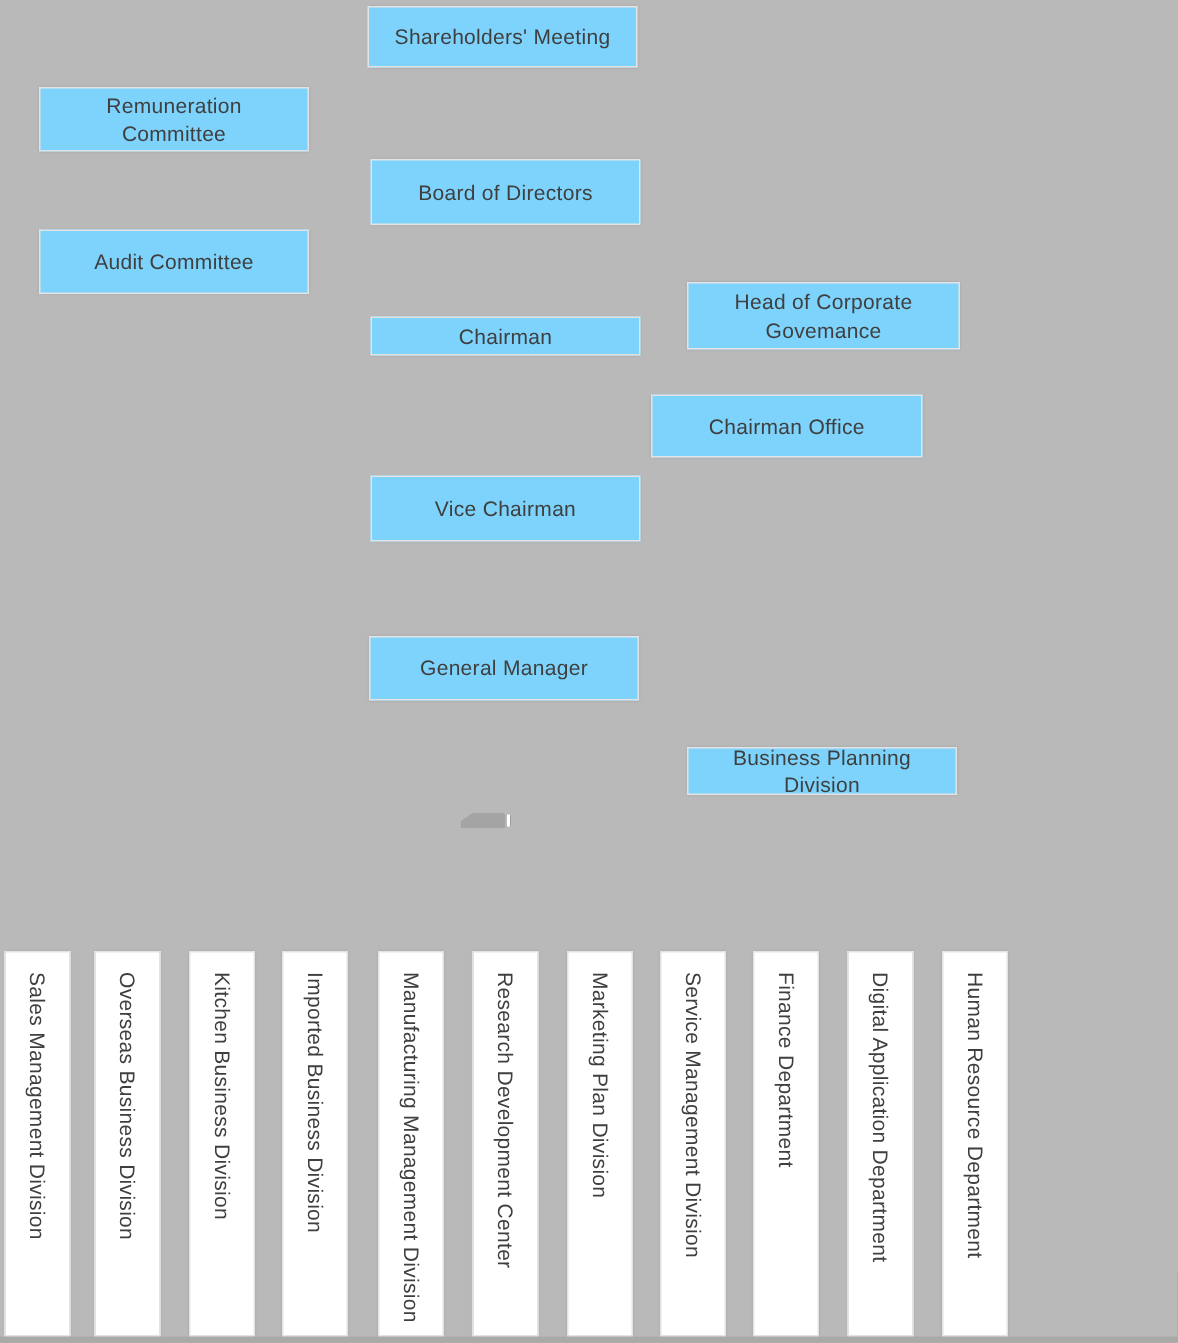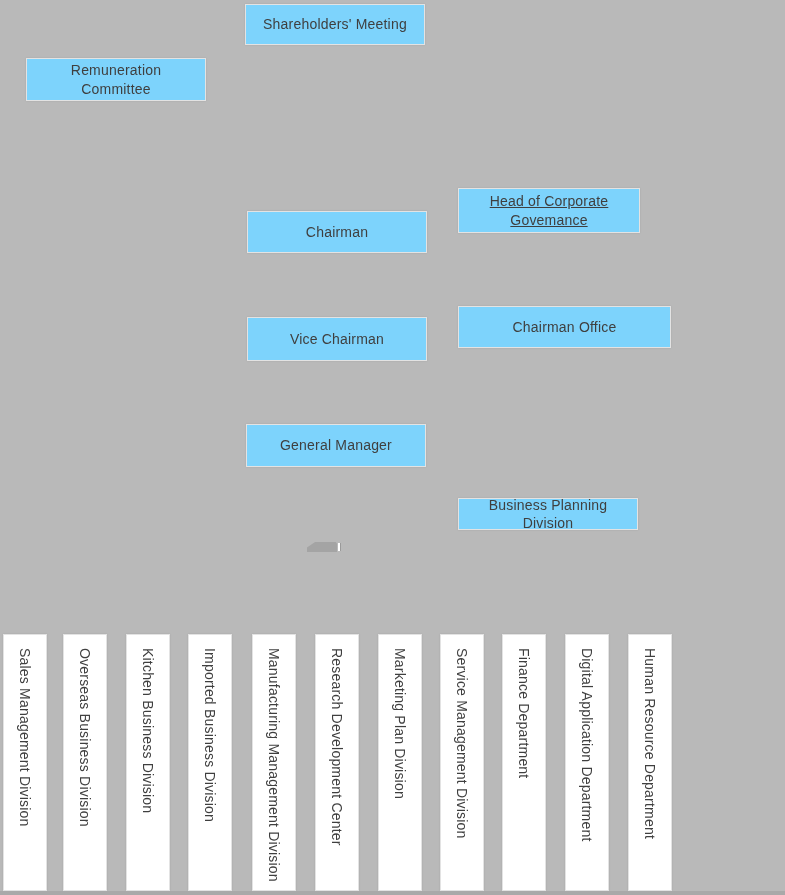--- a/index.html
+++ b/index.html
@@ -85,32 +85,38 @@
 <div class="canvas">
 
   <div class="node" style="left:245px; top:4px; width:180px; height:41px;">
     <span>Shareholders' Meeting</span>
   </div>
 
   <div class="node" style="left:26px; top:58px; width:180px; height:43px;text-align:center;">
     <span>Remuneration Committee</span>
   </div>
 
+  <div class="node" style="left:247px; top:106px; width:180px; height:44px;">
+    <span>Board of Directors</span>
+  </div>
 
+  <div class="node" style="left:26px; top:153px; width:180px; height:43px;">
+    <span>Audit Committee</span>
+  </div>
 
   <div class="node" style="left:458px; top:188px; width:182px; height:45px;">
-    <span style="padding:0 28px;text-decoration:underline;">Head of Corporate Govemance</span>
+    <span style="padding:0 28px;">Head of Corporate Govemance</span>
   </div>
 
 
-  <div class="node" style="left:247px; top:211px; width:180px; height:42px;">
+  <div class="node" style="left:247px; top:211px; width:180px; height:26px;">
     <span>Chairman</span>
   </div>
 
-  <div class="node" style="left:458px; top:263px; width:213px; height:42px;margin-top:43px;">
+  <div class="node" style="left:434px; top:263px; width:181px; height:42px;">
     <span>Chairman Office</span>
   </div>
 
   <div class="node" style="left:247px; top:317px; width:180px; height:44px;text-align:center;">
     <span>Vice Chairman</span>
   </div>
 
   <div class="node" style="left:246px; top:424px; width:180px; height:43px;">
     <span>General Manager</span>
   </div>

